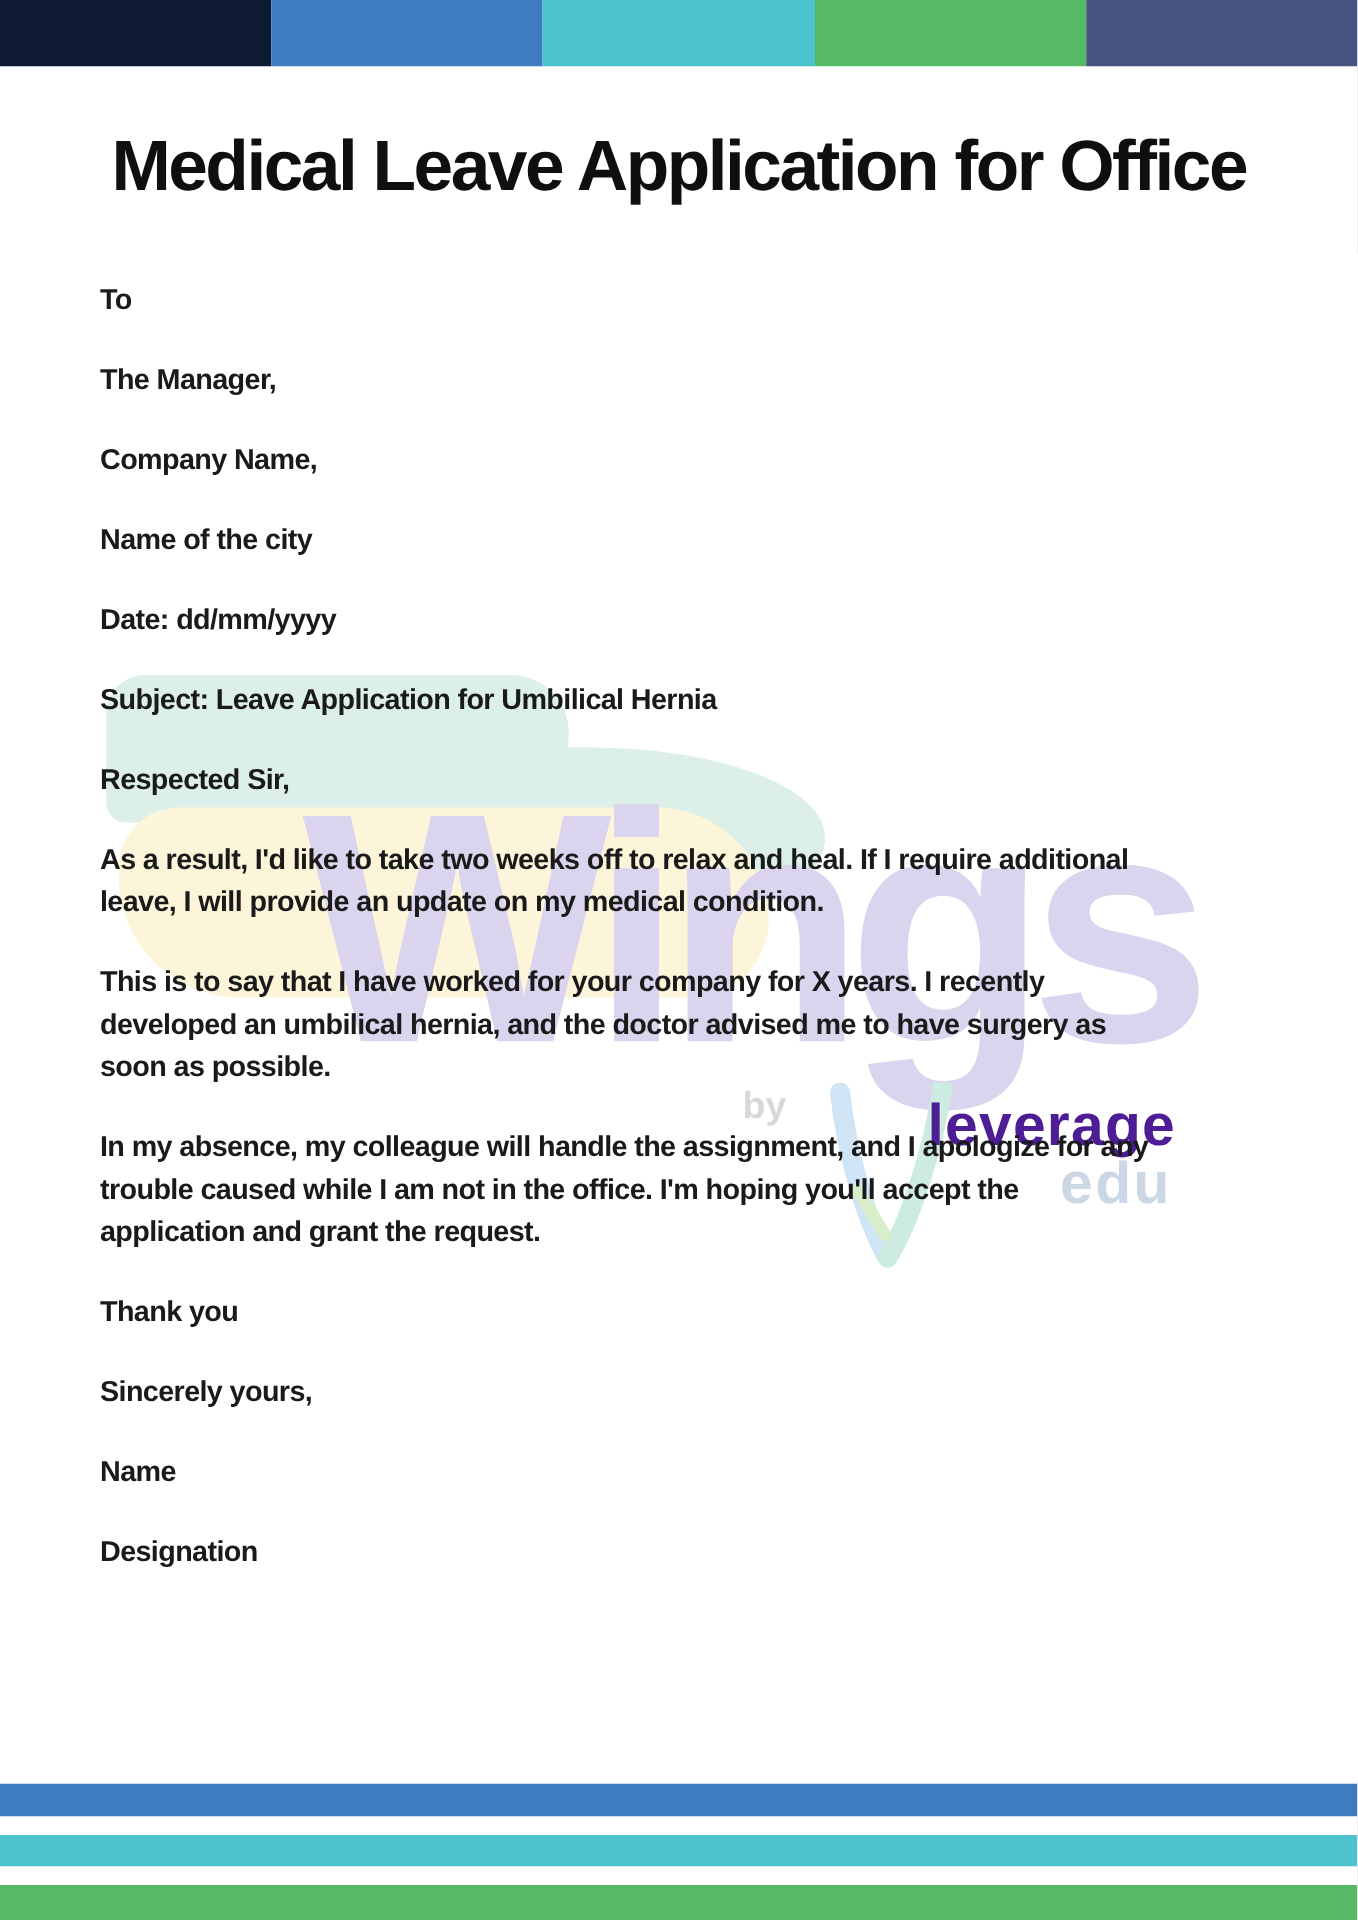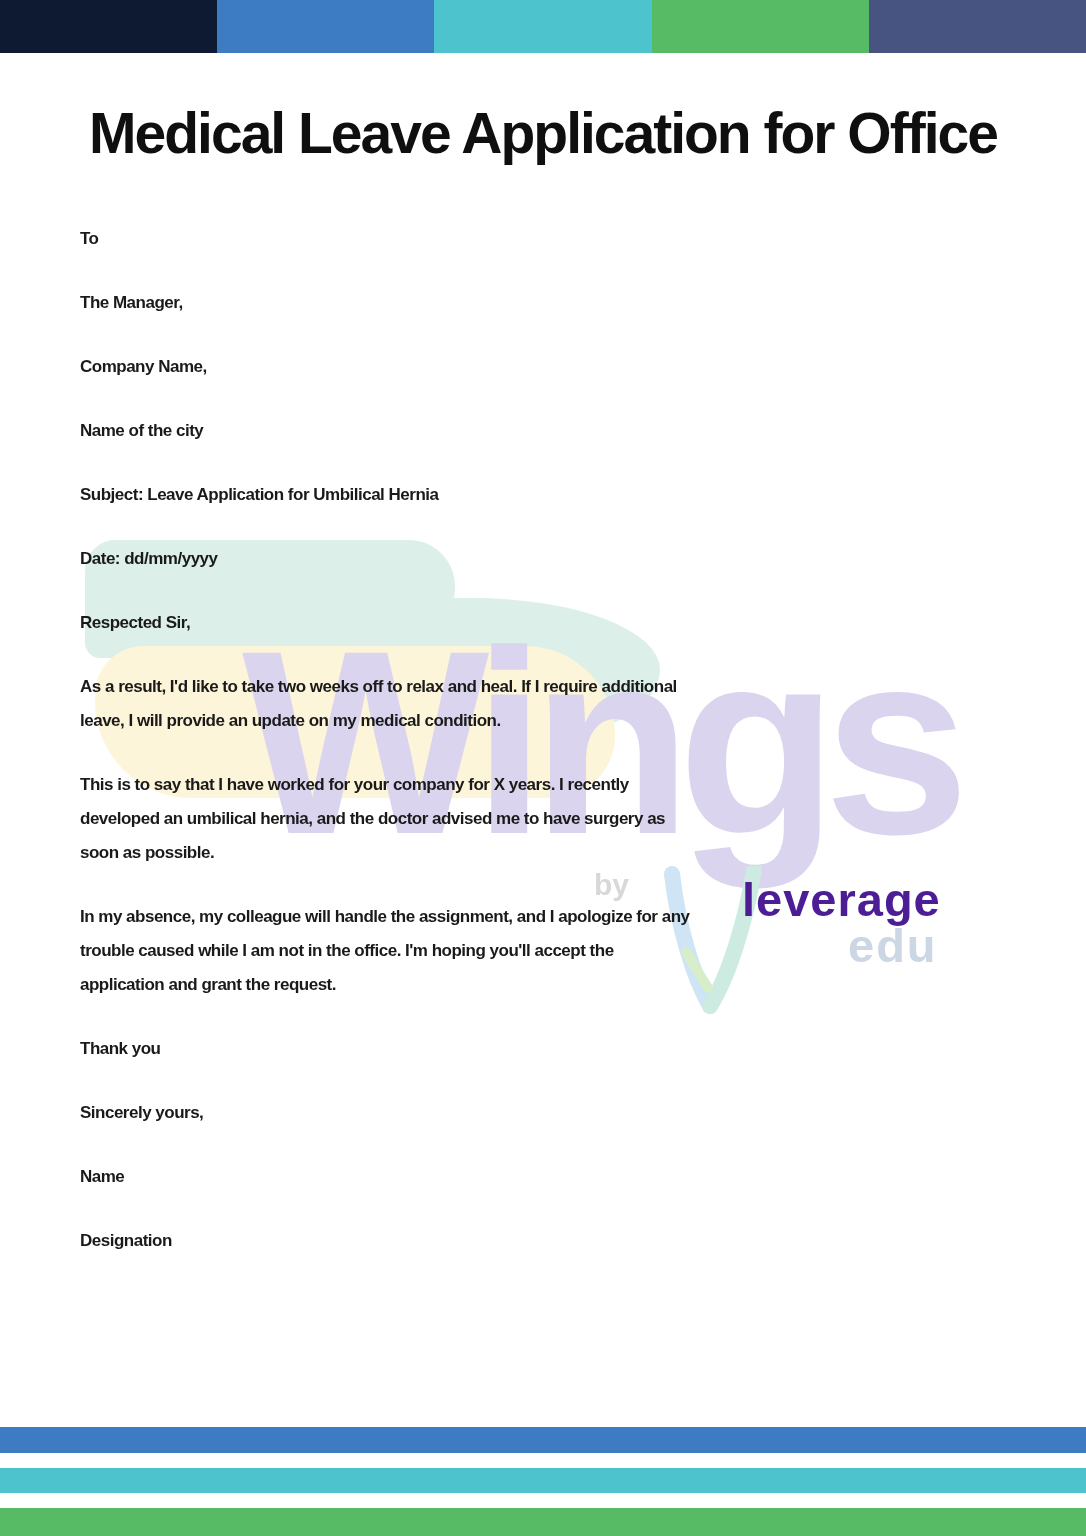--- a/index.html
+++ b/index.html
@@ -106,21 +106,21 @@
     z-index: 2;
   }
 
   .letter {
     position: absolute;
     left: 80px; top: 222px;
     width: 1000px;
     z-index: 2;
   }
   .letter p {
-    font-size: 17px;
+    font-size: 23px;
     font-weight: 700;
     line-height: 34px;
     letter-spacing: -0.5px;
     color: #1a1a1a;
     margin: 0 0 30px 0;
     white-space: pre-line;
   }
 
   
   .stripe { position: absolute; left: 0; width: 100%; z-index: 3; }
@@ -159,22 +159,22 @@
   </div>
 
   <div class="content">
     <h1 class="title">Medical Leave Application for Office</h1>
 
     <div class="letter">
       <p>To</p>
       <p>The Manager,</p>
       <p>Company Name,</p>
       <p>Name of the city</p>
+      <p>Date: dd/mm/yyyy</p>
       <p>Subject: Leave Application for Umbilical Hernia</p>
-      <p>Date: dd/mm/yyyy</p>
       <p>Respected Sir,</p>
       <p>As a result, I'd like to take two weeks off to relax and heal. If I require additional
 leave, I will provide an update on my medical condition.</p>
       <p>This is to say that I have worked for your company for X years. I recently
 developed an umbilical hernia, and the doctor advised me to have surgery as
 soon as possible.</p>
       <p>In my absence, my colleague will handle the assignment, and I apologize for any
 trouble caused while I am not in the office. I'm hoping you'll accept the
 application and grant the request.</p>
       <p>Thank you</p>

